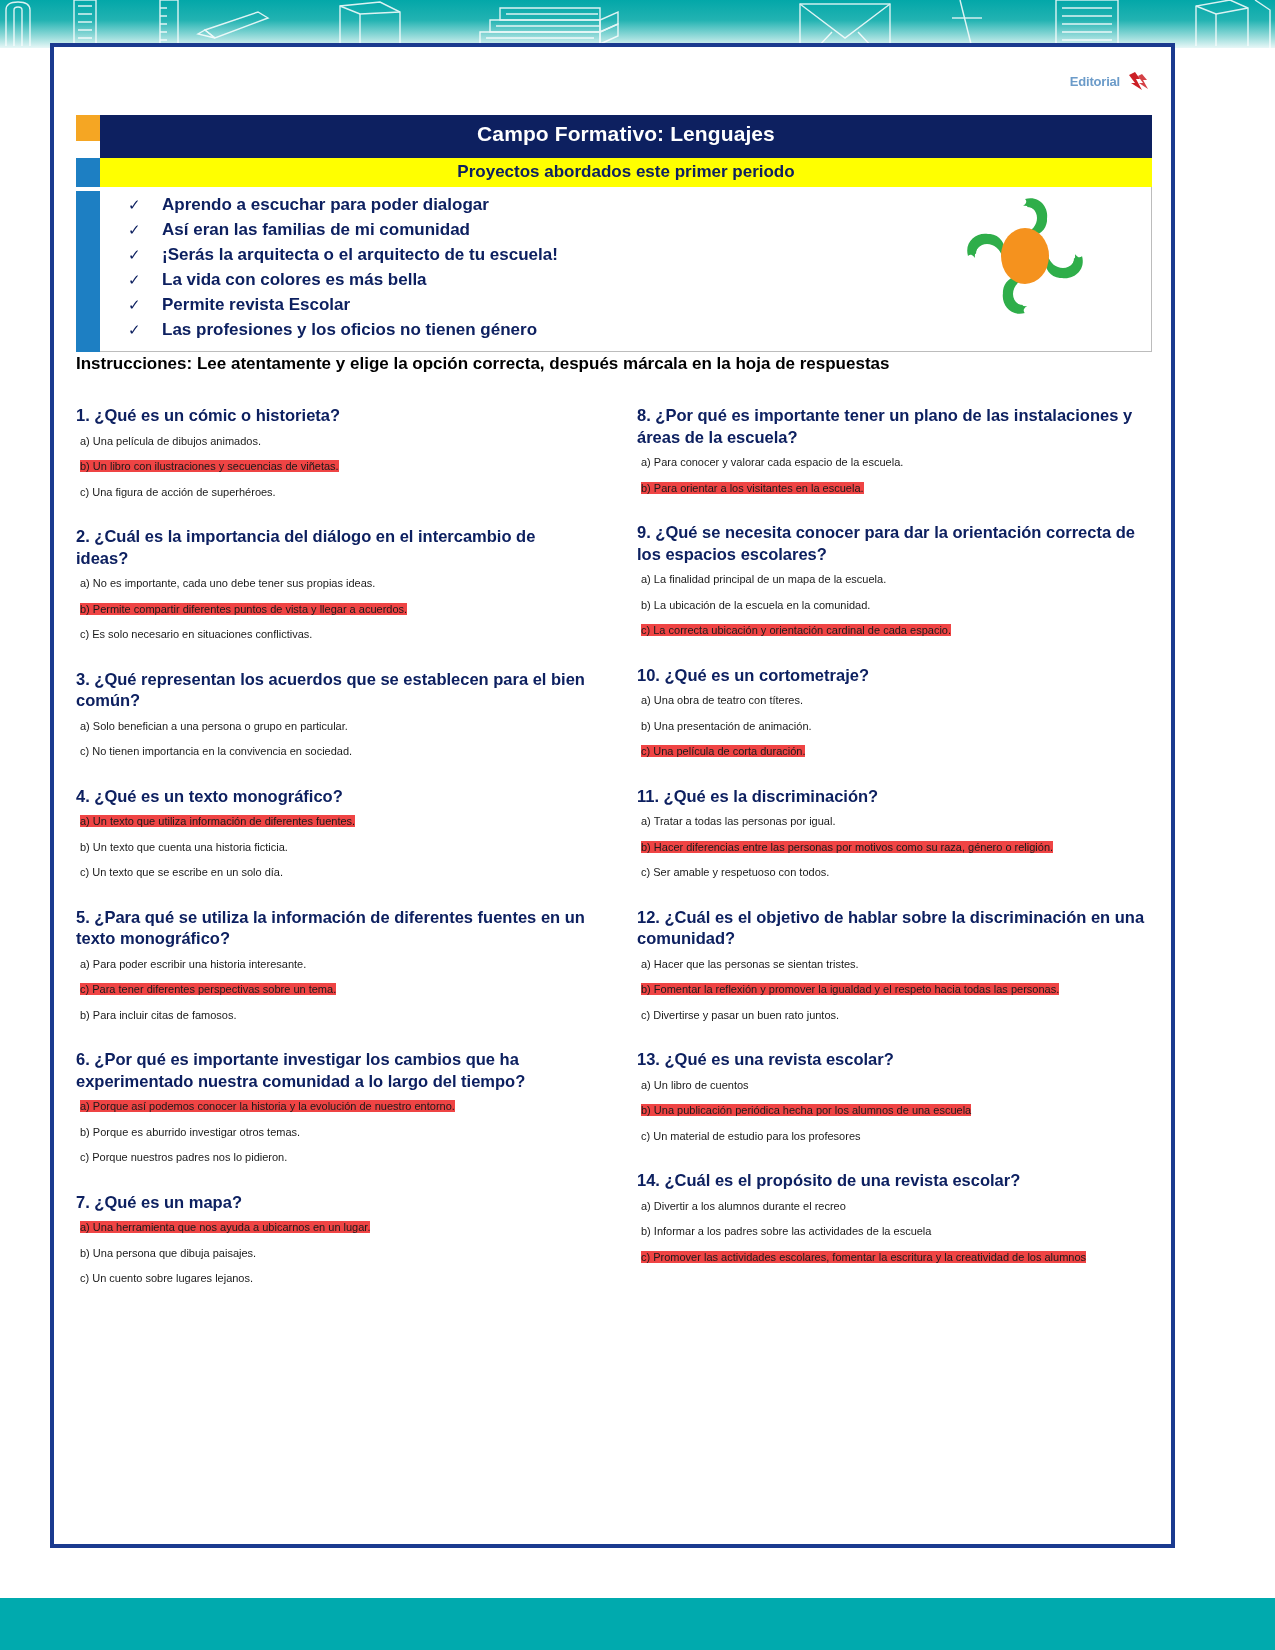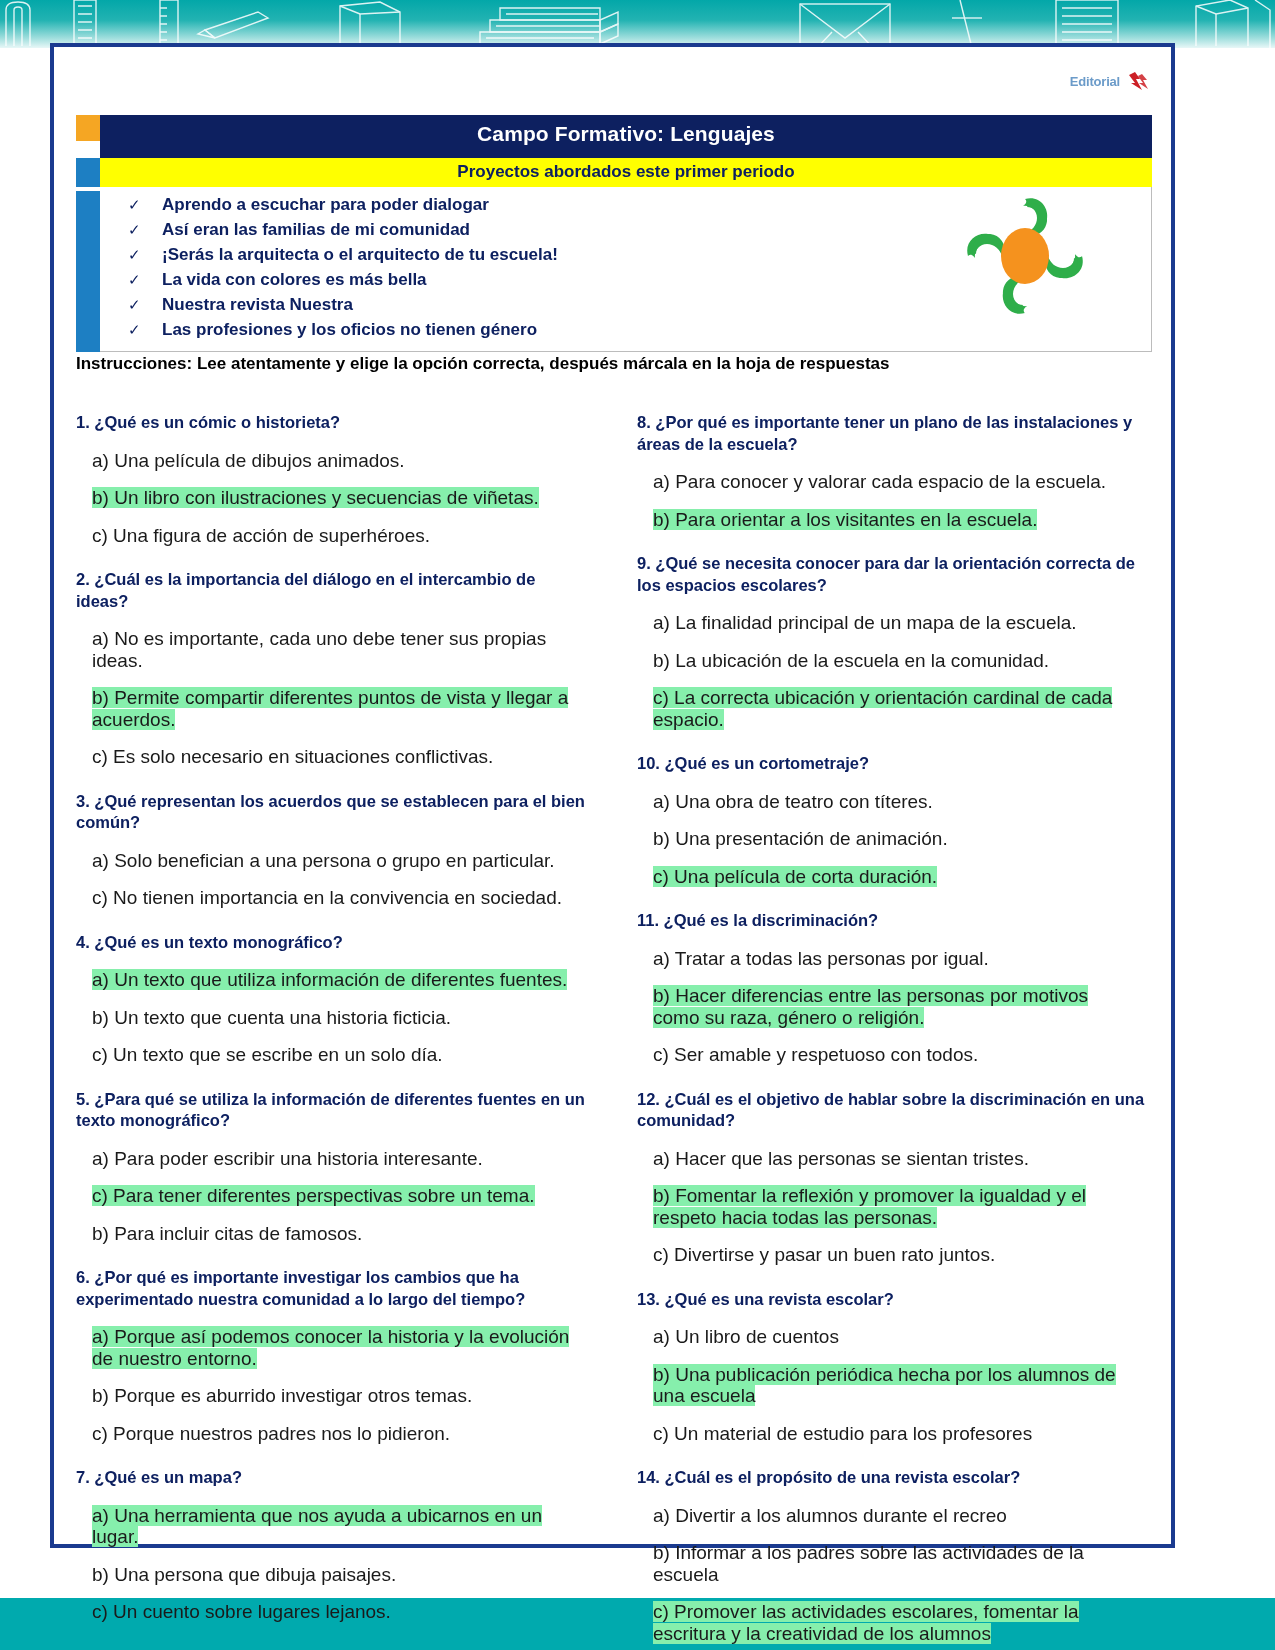--- a/index.html
+++ b/index.html
@@ -169,34 +169,34 @@
   }
   .col { width: 515px; }
   .col-right { width: 515px; }
 
   .q-block { margin-bottom: 23px; }
   .q-text {
     color: #0d2060;
     font-size: 16.5px;
     font-weight: bold;
     line-height: 21.5px;
-    margin: 12px 0 1px 0;
+    margin: 5px 0 1px 0;
   }
   .opt {
     color: #1a1a1a;
-    font-size: 19px;
+    font-size: 11px;
     line-height: 21.5px;
-    margin: 16px;
+    margin: 4px;
   }
   .opt > span.txt {
     box-decoration-break: clone;
     -webkit-box-decoration-break: clone;
   }
   .opt.hl > span.txt {
-    background: #86efac;
+    background: #ef4444;
   }
 </style>
 </head>
 <body>
 
 <div class="top-banner">
   <svg width="1275" height="48" viewBox="0 0 1275 48">
     <g fill="none" stroke="#ffffff" stroke-width="1.4" opacity="0.85">
 
       <path d="M6 46 L6 10 Q6 2 18 2 Q30 2 30 10 L30 46"></path>
@@ -293,21 +293,21 @@
           <li>
             <span class="check-glyph">✓</span>
             <span>¡Serás la arquitecta o el arquitecto de tu escuela!</span>
           </li>
           <li>
             <span class="check-glyph">✓</span>
             <span>La vida con colores es más bella</span>
           </li>
           <li>
             <span class="check-glyph">✓</span>
-            <span>Nuestra revista Nuestra</span>
+            <span>Permite revista Escolar</span>
           </li>
           <li>
             <span class="check-glyph">✓</span>
             <span>Las profesiones y los oficios no tienen género</span>
           </li>
         </ul>
         <div class="flower-logo">
           <svg width="132" height="126" viewBox="0 0 132 126">
 
             <g fill="#2fae4a">

